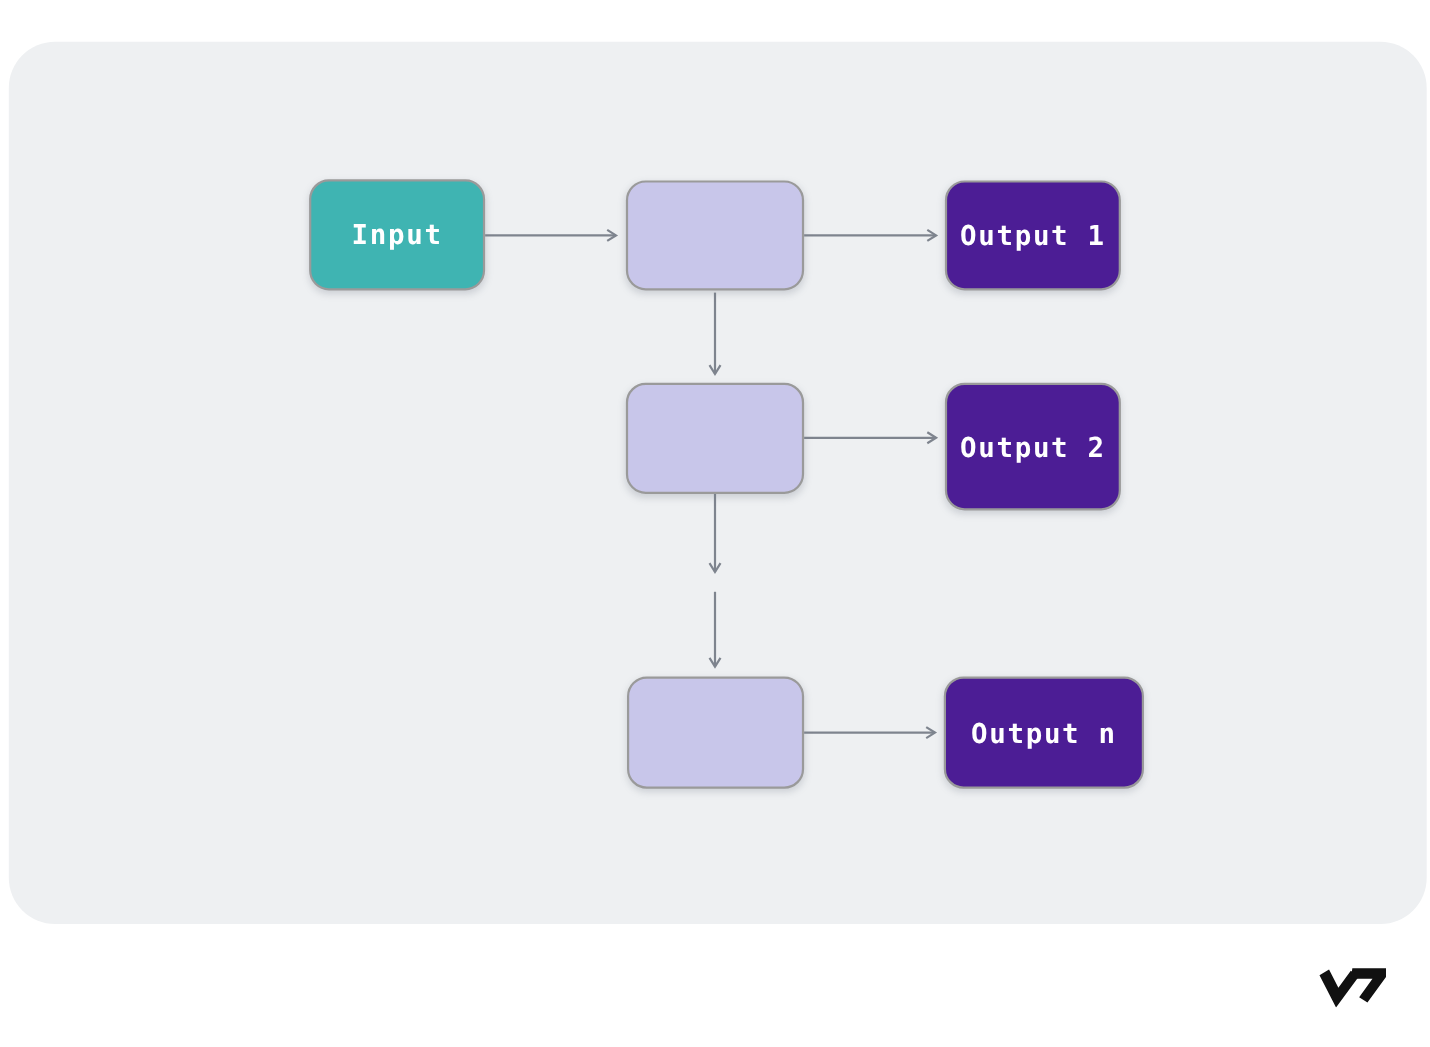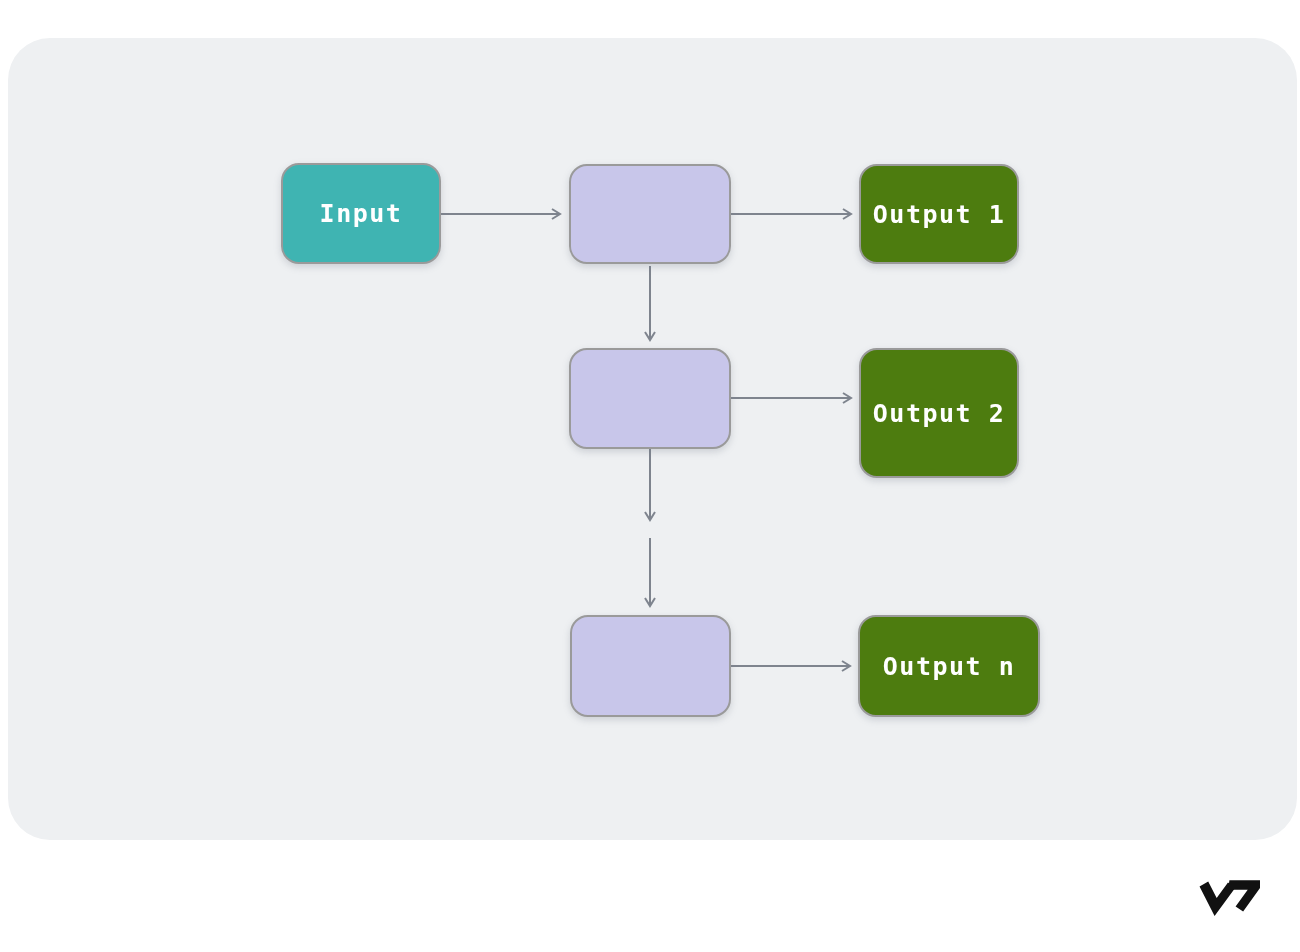--- a/index.html
+++ b/index.html
@@ -18,27 +18,27 @@
     border:2.5px solid #9a9a9a;border-radius:18px;box-sizing:border-box;
     box-shadow:0 3px 7px rgba(120,125,140,0.28);
   }
   .node-label{
     font-family:"DejaVu Sans Mono","Liberation Mono",monospace;
     font-weight:bold;color:#ffffff;font-size:25px;letter-spacing:1.5px;
     white-space:pre;
   }
   .node-input{background:#3fb4b2;}
   .node-process{background:#c8c6ea;}
-  .node-output{background:#4d7c0f;}
+  .node-output{background:#4c1d95;}
 
   #input-node   {left:281px;top:163px;width:160px;height:101px;}
   #process-1    {left:569px;top:164px;width:162px;height:100px;}
   #output-1     {left:859px;top:164px;width:160px;height:100px;}
   #process-2    {left:569px;top:348px;width:162px;height:101px;}
-  #output-2     {left:859px;top:348px;width:160px;height:130px;}
+  #output-2     {left:859px;top:348px;width:160px;height:116px;}
   #process-n    {left:570px;top:615px;width:161px;height:102px;}
   #output-n     {left:858px;top:615px;width:182px;height:102px;}
 
   .logo{position:absolute;left:1194px;top:876px;width:66px;height:40px;}
 </style>
 </head>
 <body>
 
 <div class="panel"></div>
 

